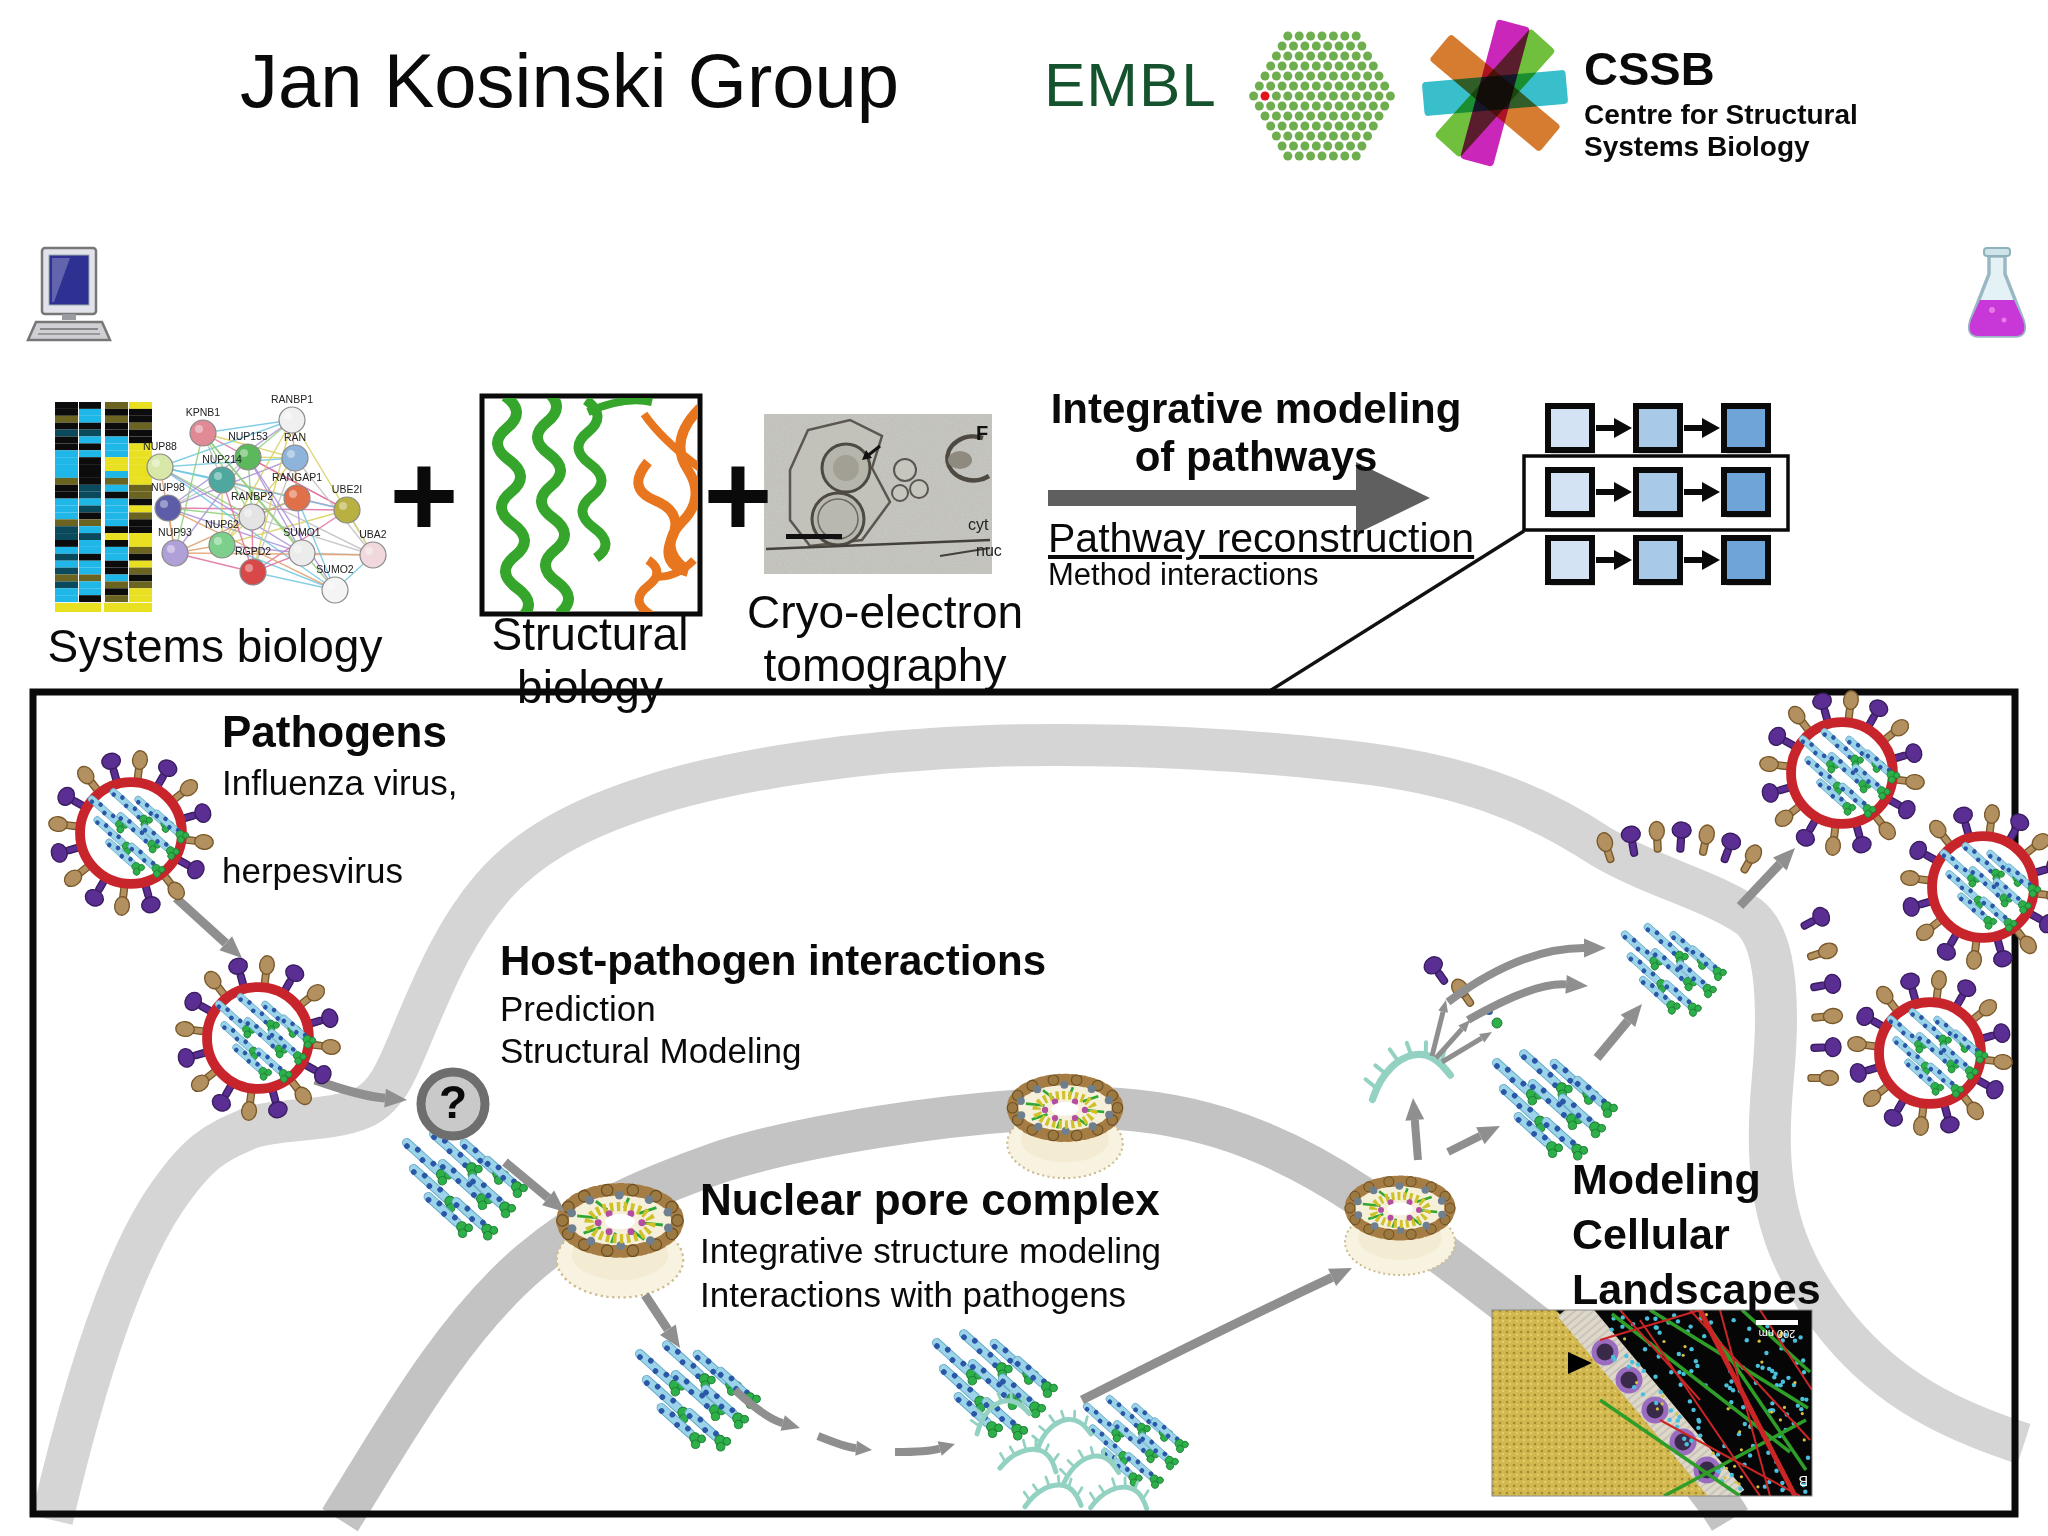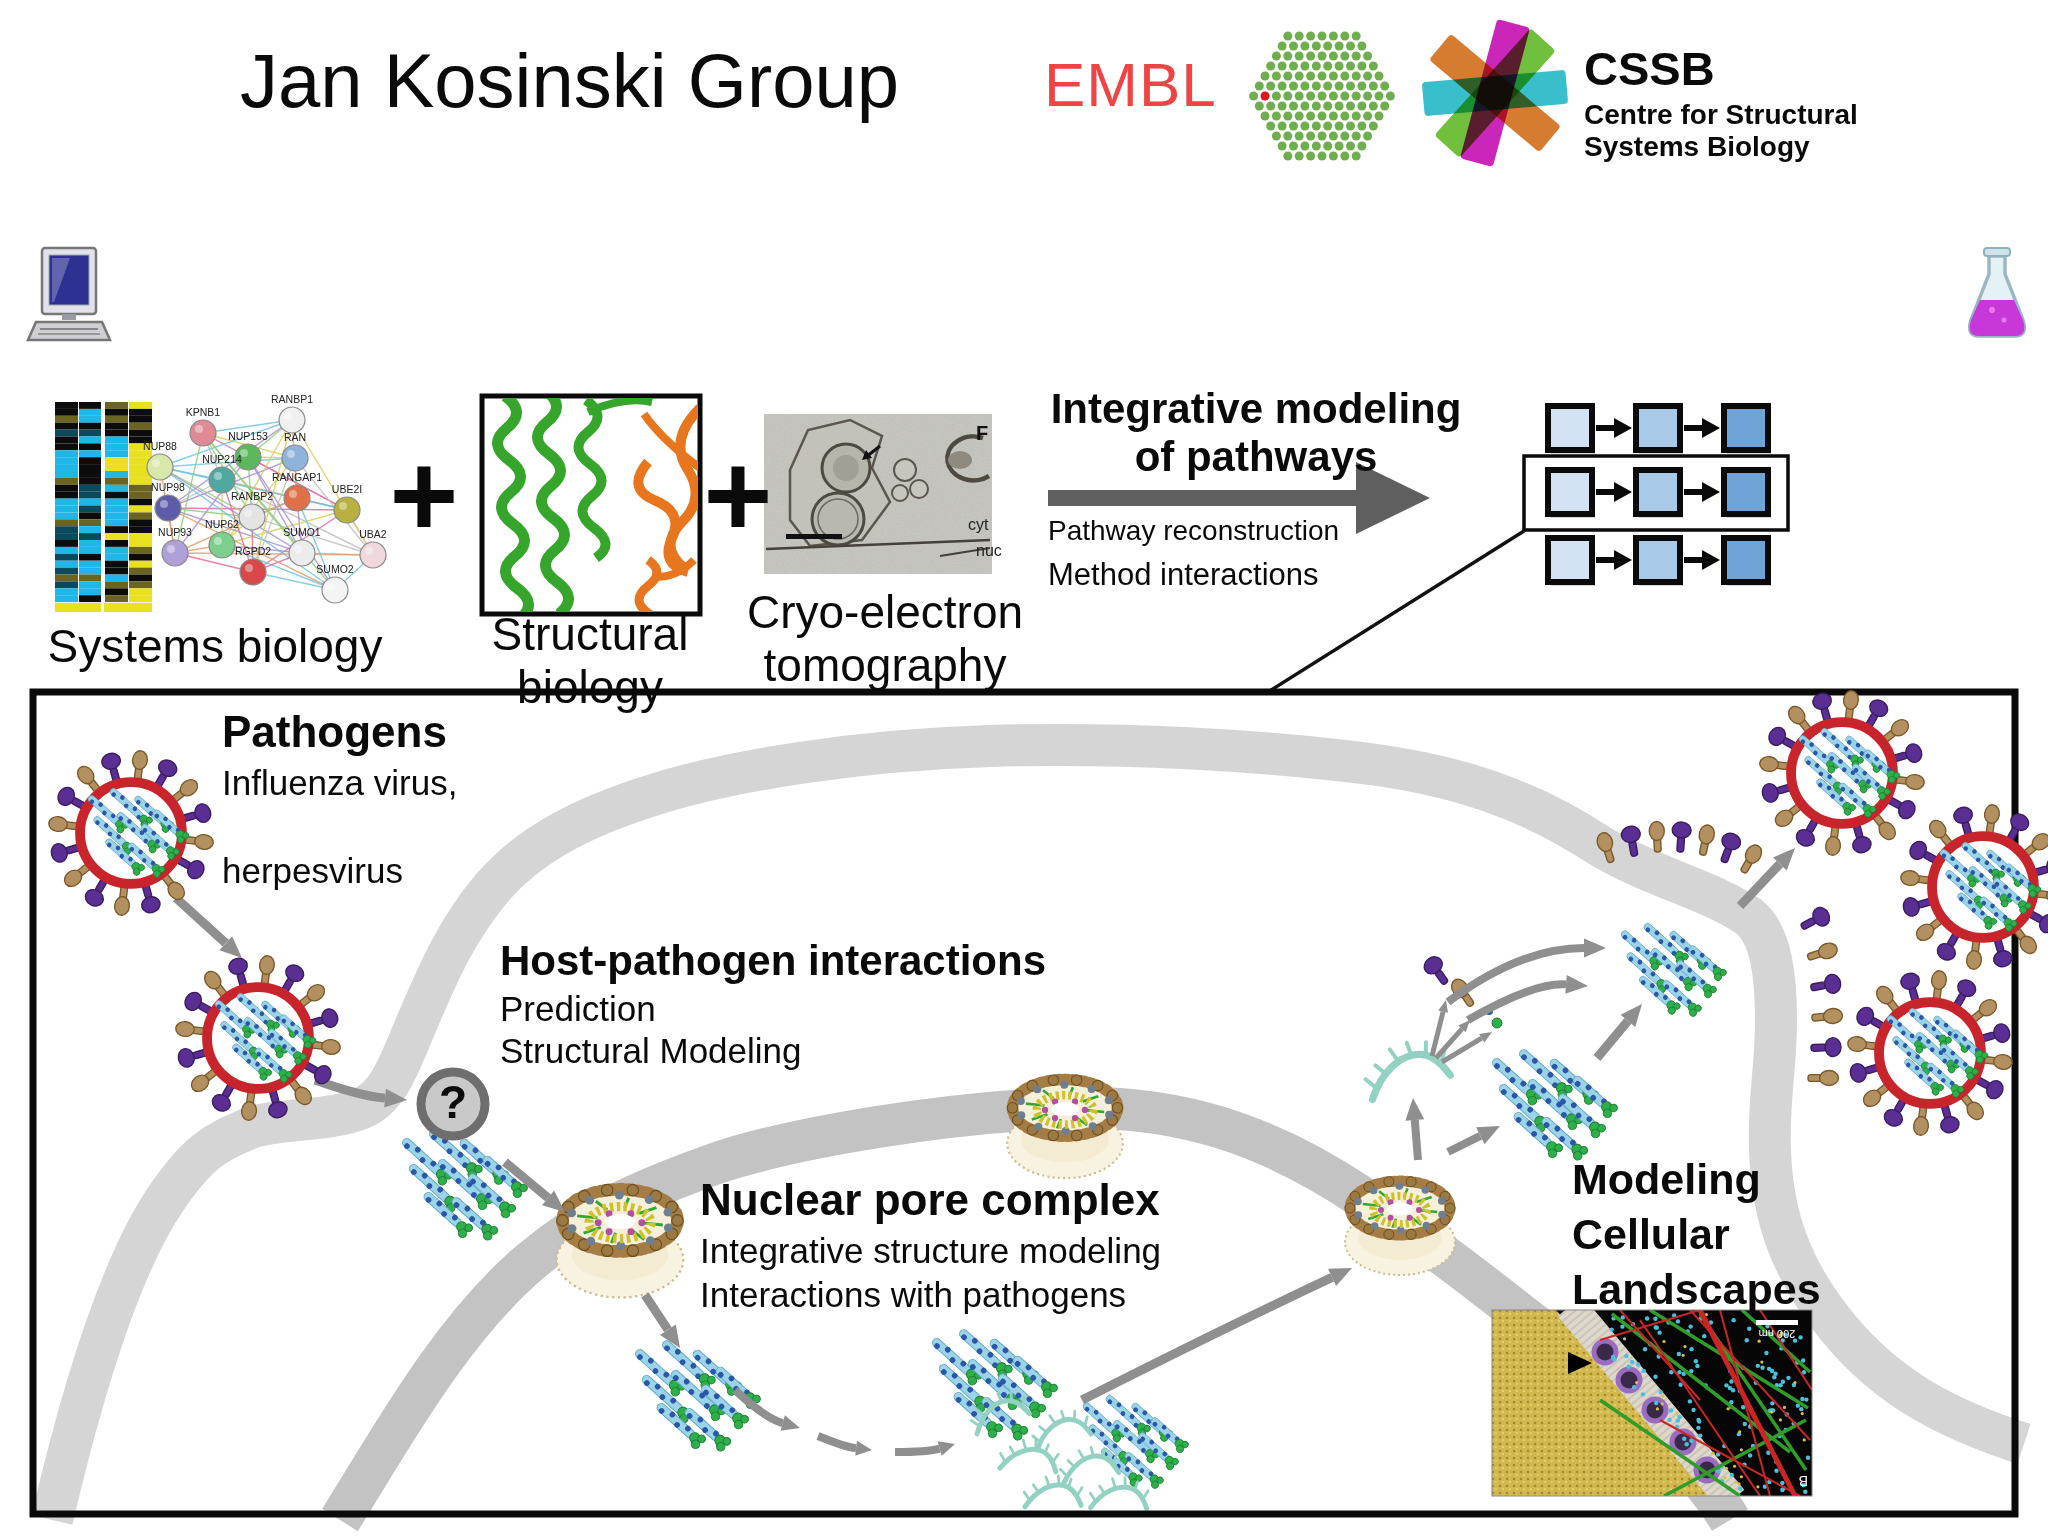--- a/index.html
+++ b/index.html
@@ -2445,37 +2445,37 @@
             <circle cx="2.4" cy="17" r="3" fill="#2a57a8"></circle>
             <circle cx="0" cy="25" r="5.5" fill="#2db04a" stroke="#1d7a33" stroke-width="1"></circle>
             <circle cx="-4.5" cy="30" r="4.5" fill="#2db04a" stroke="#1d7a33" stroke-width="1"></circle>
             <circle cx="4" cy="31" r="4" fill="#2db04a" stroke="#1d7a33" stroke-width="1"></circle>
           </g>
         </g>
       </g>
     </svg>
 
   <div class="txt" style="left:240px;top:40px;font-size:76px;">Jan Kosinski Group</div>
-  <div class="txt" style="left:1044px;top:52px;font-size:62px;color:#ef4444;letter-spacing:1px;">EMBL</div>
+  <div class="txt" style="left:1044px;top:52px;font-size:62px;color:#14532d;letter-spacing:1px;">EMBL</div>
   <div class="txt b" style="left:1584px;top:44px;font-size:47px;">CSSB</div>
   <div class="txt b" style="left:1584px;top:100px;font-size:28px;">Centre for Structural</div>
   <div class="txt b" style="left:1584px;top:132px;font-size:28px;">Systems Biology</div>
 
 
   <div class="txt ctr" style="left:20px;top:622px;width:390px;font-size:46px;">Systems biology</div>
   <div class="txt b ctr" style="left:384px;top:432px;width:80px;font-size:118px;">+</div>
   <div class="txt ctr" style="left:480px;top:610px;width:220px;font-size:46px;">Structural</div>
   <div class="txt ctr" style="left:480px;top:663px;width:220px;font-size:46px;">biology</div>
   <div class="txt b ctr" style="left:698px;top:432px;width:80px;font-size:118px;">+</div>
   <div class="txt ctr" style="left:740px;top:588px;width:290px;font-size:46px;">Cryo-electron</div>
   <div class="txt ctr" style="left:740px;top:641px;width:290px;font-size:46px;">tomography</div>
 
   <div class="txt b ctr" style="left:1040px;top:386px;width:432px;font-size:42px;">Integrative modeling</div>
   <div class="txt b ctr" style="left:1040px;top:434px;width:432px;font-size:42px;">of pathways</div>
-  <div class="txt" style="left:1048px;top:516px;font-size:28px;">Pathway reconstruction</div>
+  <div class="txt" style="left:1048px;top:516px;font-size:41px;text-decoration:underline;">Pathway reconstruction</div>
   <div class="txt" style="left:1048px;top:558px;font-size:31px;">Method interactions</div>
 
   <div class="txt b" style="left:222px;top:708px;font-size:44px;">Pathogens</div>
   <div class="txt" style="left:222px;top:764px;font-size:35px;">Influenza virus,</div>
   <div class="txt" style="left:222px;top:852px;font-size:35px;">herpesvirus</div>
 
   <div class="txt b" style="left:500px;top:938px;font-size:42px;">Host-pathogen interactions</div>
   <div class="txt" style="left:500px;top:990px;font-size:35px;">Prediction</div>
   <div class="txt" style="left:500px;top:1032px;font-size:35px;">Structural Modeling</div>
 

